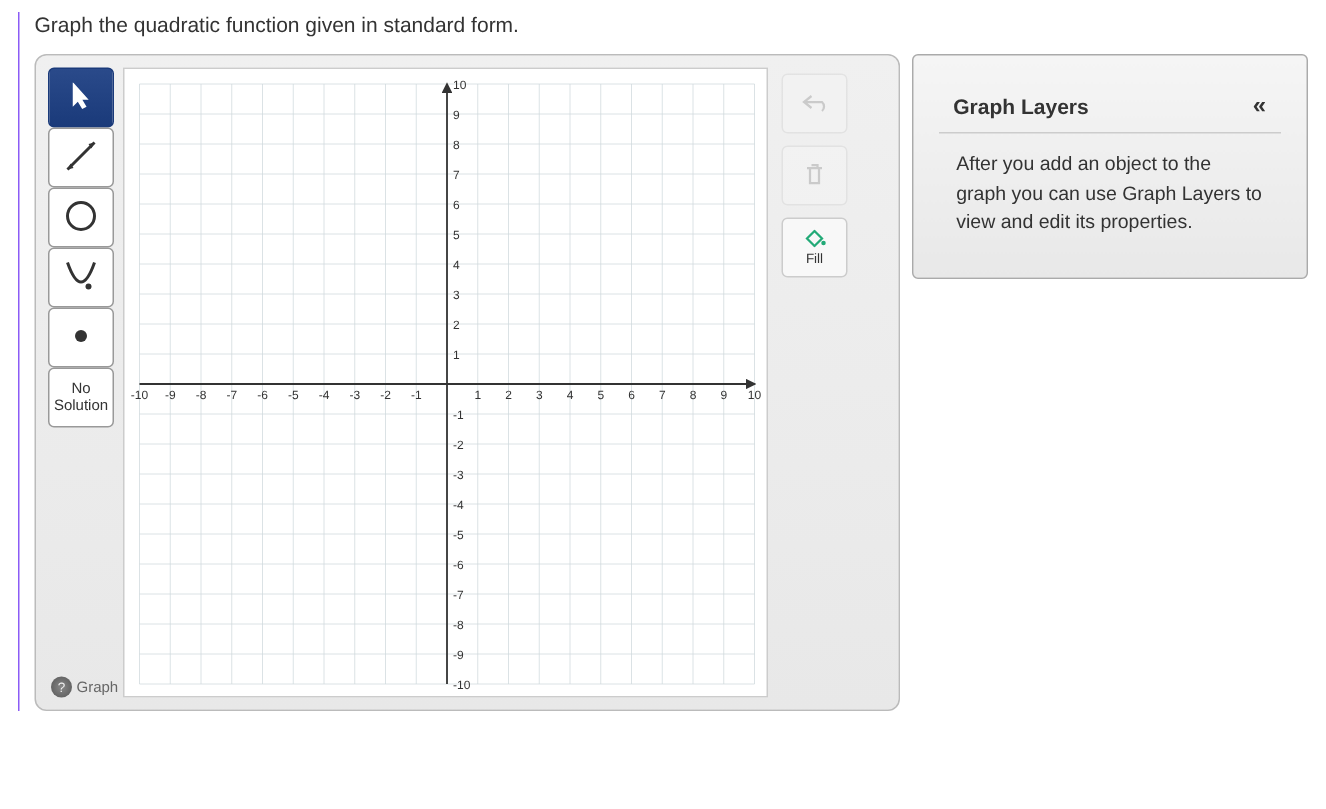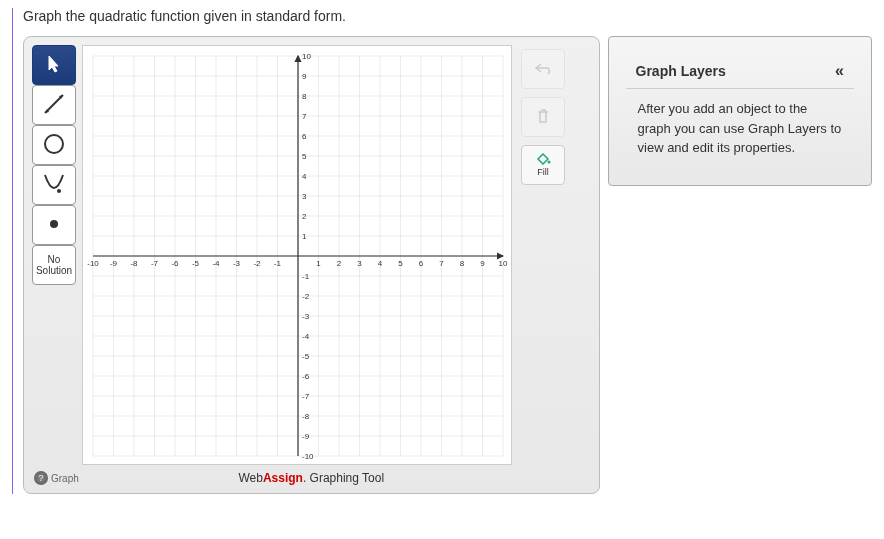--- a/index.html
+++ b/index.html
@@ -189,23 +189,20 @@
                     <circle cx="15" cy="9" r="1.5" fill="#2a7"></circle>
                   </svg></span>
               <span>Fill</span>
             </div>
           </div>
         </div>
         <div class="help">
           <span class="ic">?</span>
           <span>Graph</span>
         </div>
-        <div class="footer">
-          <span>Web</span><b>Assign</b><span>. Graphing Tool</span>
-        </div>
       </div>
 
       <div class="layers">
         <div class="layers-hdr">
           <span>Graph Layers</span>
           <span class="coll">«</span>
         </div>
         <div class="layers-body">After you add an object to the graph you can use Graph Layers to view and edit its properties.</div>
       </div>
     </div>

